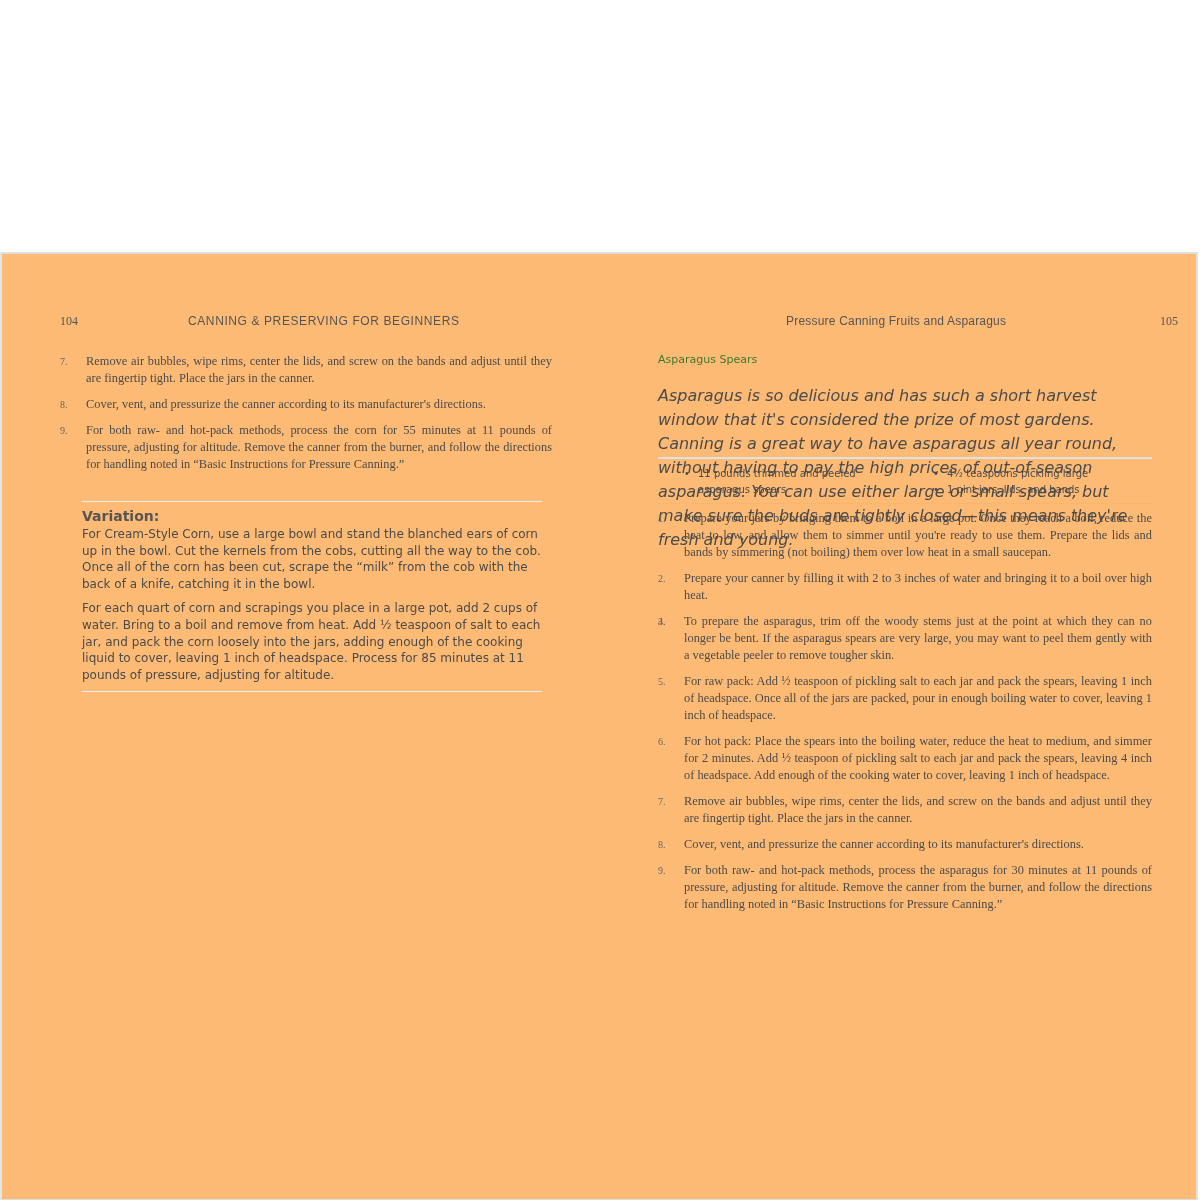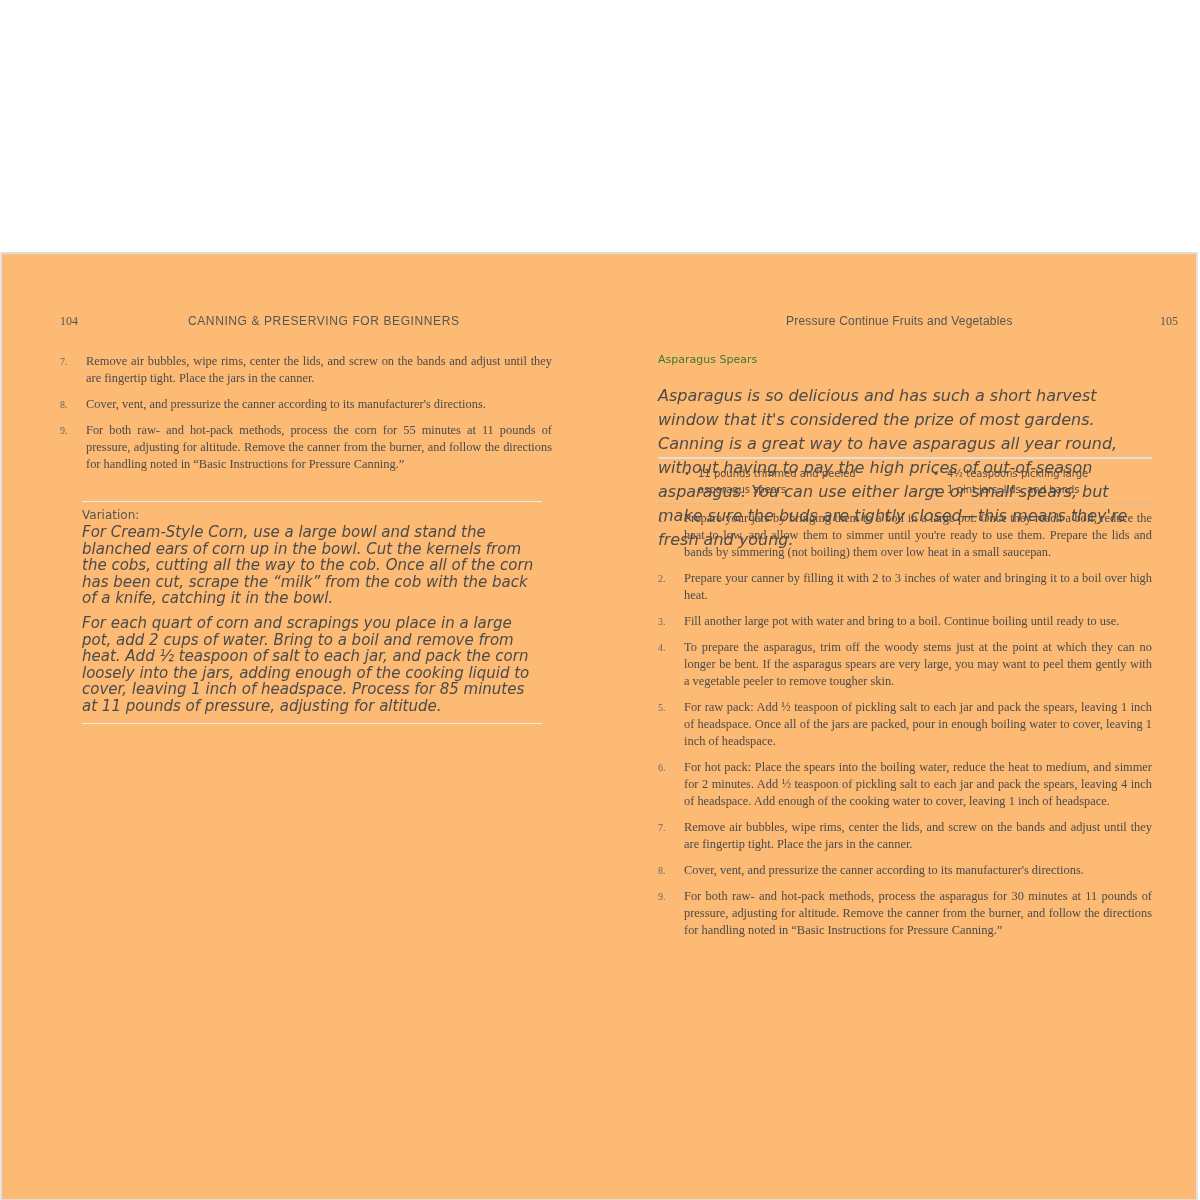--- a/index.html
+++ b/index.html
@@ -24,22 +24,22 @@
   .steps { position:absolute; margin:0; padding:0; list-style:none; }
   .step { position:relative; font-size:12.4px; line-height:17px; color:#4b4b4b;
           margin-bottom:9px; padding-left:26px; text-align:justify; }
   .step .num { position:absolute; left:0; top:0; width:14px; font-size:10px; color:#666; }
   .page.left .steps { left:58px; top:99px; width:492px; }
   .page.right .steps { left:58px; top:256px; width:494px; }
 
   .variation { position:absolute; left:80px; top:247px; width:460px;
                border-top:1px solid #ececec; border-bottom:1px solid #ececec;
                padding:6px 0 8px 0; font-family:"DejaVu Sans", sans-serif; }
-  .variation .vlabel { font-size:12px; color:#555; margin:0 0 2px 0; }
-  .variation .vp { font-size:15px; line-height:16.6px; font-style:italic; color:#4b4b4b;
+  .variation .vlabel { font-size:14px; color:#555; margin:0 0 2px 0;font-weight:bold; }
+  .variation .vp { font-size:12px; line-height:16.6px; color:#4b4b4b;
                    margin:0 0 8px 0; }
   .variation .vp:last-child { margin-bottom:0; }
 
   .recipe-title { position:absolute; left:58px; top:99px; font-size:11px; color:#3a7a2f;
                   font-family:"DejaVu Sans", sans-serif; }
   .intro { position:absolute; left:58px; top:130px; width:494px; font-size:16px;
            line-height:24px; font-style:italic; color:#4b4b4b; margin:0;
            font-family:"DejaVu Sans", sans-serif; }
   .ingredients { position:absolute; left:58px; top:203px; width:494px;
                  border-top:2px solid #e0e0e0; border-bottom:1px dotted #bdbdbd;
@@ -75,21 +75,21 @@
     </ol>
 
     <div class="variation">
       <p class="vlabel">Variation:</p>
       <p class="vp">For Cream-Style Corn, use a large bowl and stand the blanched ears of corn up in the bowl. Cut the kernels from the cobs, cutting all the way to the cob. Once all of the corn has been cut, scrape the “milk” from the cob with the back of a knife, catching it in the bowl.</p>
       <p class="vp">For each quart of corn and scrapings you place in a large pot, add 2 cups of water. Bring to a boil and remove from heat. Add ½ teaspoon of salt to each jar, and pack the corn loosely into the jars, adding enough of the cooking liquid to cover, leaving 1 inch of headspace. Process for 85 minutes at 11 pounds of pressure, adjusting for altitude.</p>
     </div>
   </div>
 
   <div class="page right">
-    <div class="running-head">Pressure Continue Fruits and Vegetables</div>
+    <div class="running-head">Pressure Canning Fruits and Asparagus</div>
     <div class="folio">105</div>
 
     <div class="recipe-title">Asparagus Spears</div>
     <p class="intro">Asparagus is so delicious and has such a short harvest window that it's considered the prize of most gardens. Canning is a great way to have asparagus all year round, without having to pay the high prices of out-of-season asparagus. You can use either large or small spears, but make sure the buds are tightly closed—this means they're fresh and young.</p>
 
     <div class="ingredients">
       <ul class="ing-col col1">
         <li>
           <span class="bullet">•</span>
           <span>11 pounds trimmed and peeled asparagus spears</span>
@@ -111,21 +111,20 @@
       <li class="step">
         <span class="num">1.</span>
         <span>Prepare your jars by bringing them to a boil in a large pot. Once they reach a boil, reduce the heat to low, and allow them to simmer until you're ready to use them. Prepare the lids and bands by simmering (not boiling) them over low heat in a small saucepan.</span>
       </li>
       <li class="step">
         <span class="num">2.</span>
         <span>Prepare your canner by filling it with 2 to 3 inches of water and bringing it to a boil over high heat.</span>
       </li>
       <li class="step">
         <span class="num">3.</span>
-        <span>Fill another large pot with water and bring to a boil. Continue boiling until ready to use.</span>
       </li>
       <li class="step">
         <span class="num">4.</span>
         <span>To prepare the asparagus, trim off the woody stems just at the point at which they can no longer be bent. If the asparagus spears are very large, you may want to peel them gently with a vegetable peeler to remove tougher skin.</span>
       </li>
       <li class="step">
         <span class="num">5.</span>
         <span>For raw pack: Add ½ teaspoon of pickling salt to each jar and pack the spears, leaving 1 inch of headspace. Once all of the jars are packed, pour in enough boiling water to cover, leaving 1 inch of headspace.</span>
       </li>
       <li class="step">

